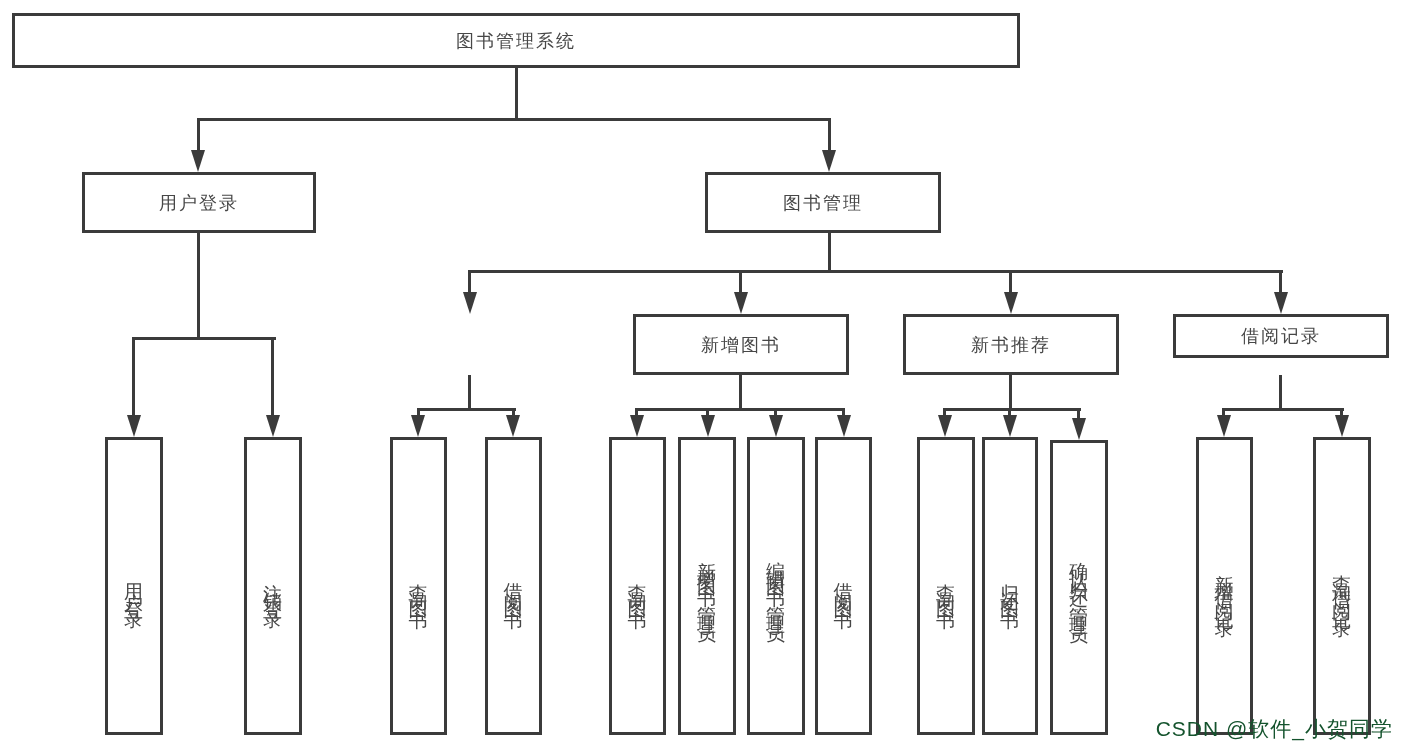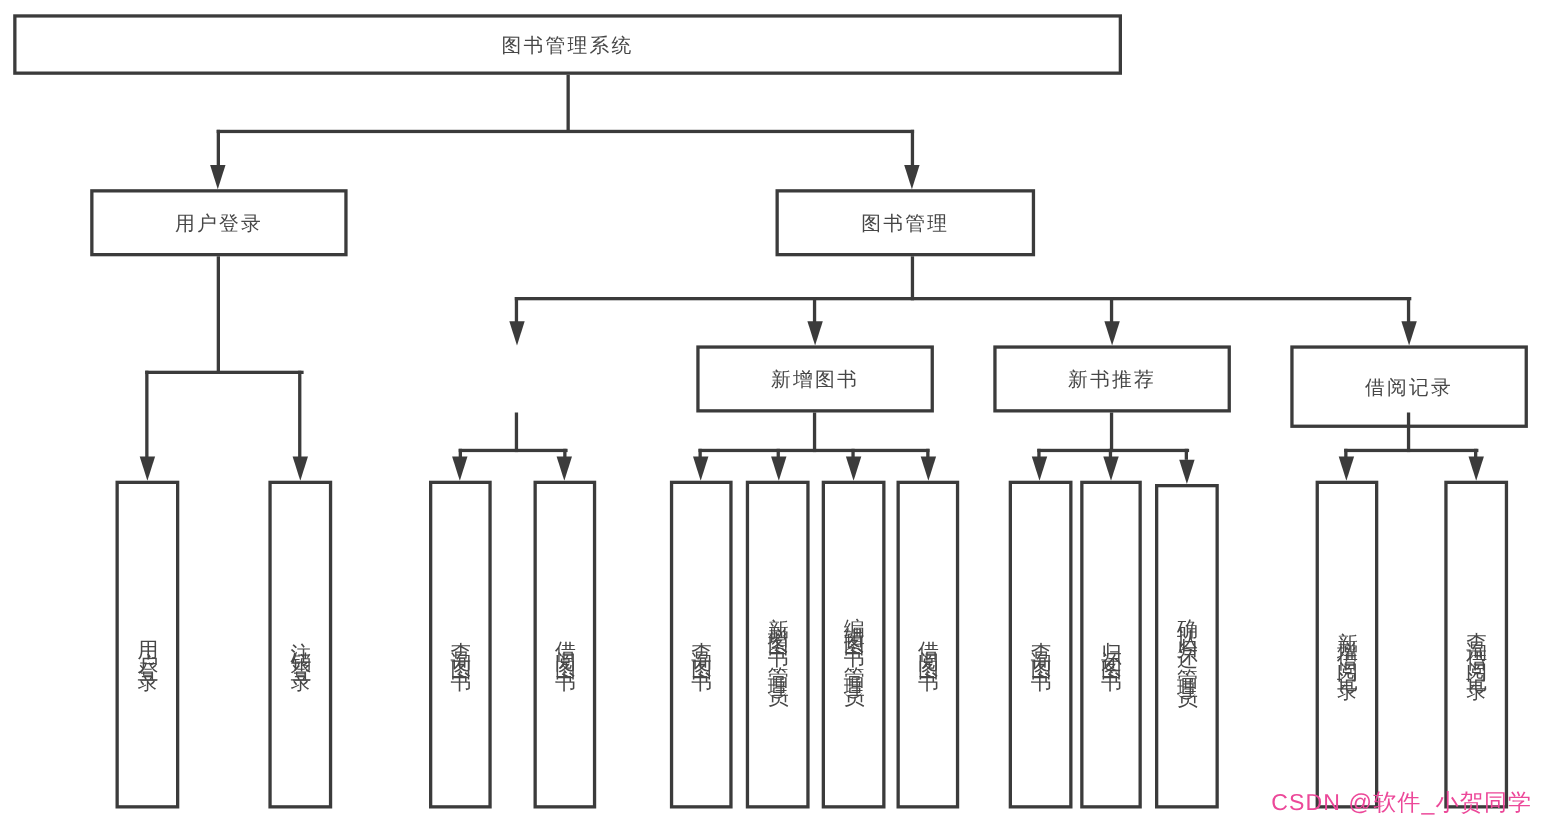--- a/index.html
+++ b/index.html
@@ -19,21 +19,21 @@
     font-size:19px;letter-spacing:9px;font-weight:500;line-height:1;
   }
   .line{position:absolute;background:#3b3b3b;}
   .arrow{
     position:absolute;width:0;height:0;
     border-left:7px solid transparent;border-right:7px solid transparent;
     border-top:22px solid #3b3b3b;
   }
   .watermark{
     position:absolute;right:12px;bottom:4px;
-    font-size:21px;color:#ec4899;letter-spacing:1px;white-space:nowrap;margin-left:48px;
+    font-size:21px;color:#14532d;letter-spacing:1px;white-space:nowrap;margin-left:48px;
   }
 </style>
 </head>
 <body>
 
 <div id="canvas">
 
   <div class="box h" style="left:12px;top:13px;width:1008px;height:55px;">图书管理系统</div>
 
   <div class="line" style="left:515px;top:68px;width:3px;height:52px;"></div>
@@ -59,21 +59,21 @@
   <div class="line" style="left:739px;top:270px;width:3px;height:24px;"></div>
   <div class="line" style="left:1009px;top:270px;width:3px;height:24px;"></div>
   <div class="line" style="left:1279px;top:270px;width:3px;height:24px;"></div>
   <div class="arrow" style="left:463px;top:292px;"></div>
   <div class="arrow" style="left:734px;top:292px;"></div>
   <div class="arrow" style="left:1004px;top:292px;"></div>
   <div class="arrow" style="left:1274px;top:292px;"></div>
 
   <div class="box h" style="left:633px;top:314px;width:216px;height:61px;">新增图书</div>
   <div class="box h" style="left:903px;top:314px;width:216px;height:61px;">新书推荐</div>
-  <div class="box h" style="left:1173px;top:314px;width:216px;height:75px;">借阅记录</div>
+  <div class="box h" style="left:1173px;top:314px;width:216px;height:44px;">借阅记录</div>
 
   <div class="line" style="left:468px;top:375px;width:3px;height:36px;"></div>
   <div class="line" style="left:417px;top:408px;width:99px;height:3px;"></div>
   <div class="line" style="left:417px;top:408px;width:3px;height:10px;"></div>
   <div class="line" style="left:512px;top:408px;width:3px;height:10px;"></div>
   <div class="arrow" style="left:411px;top:415px;"></div>
   <div class="arrow" style="left:506px;top:415px;"></div>
 
   <div class="line" style="left:739px;top:375px;width:3px;height:36px;"></div>
   <div class="line" style="left:635px;top:408px;width:210px;height:3px;"></div>

